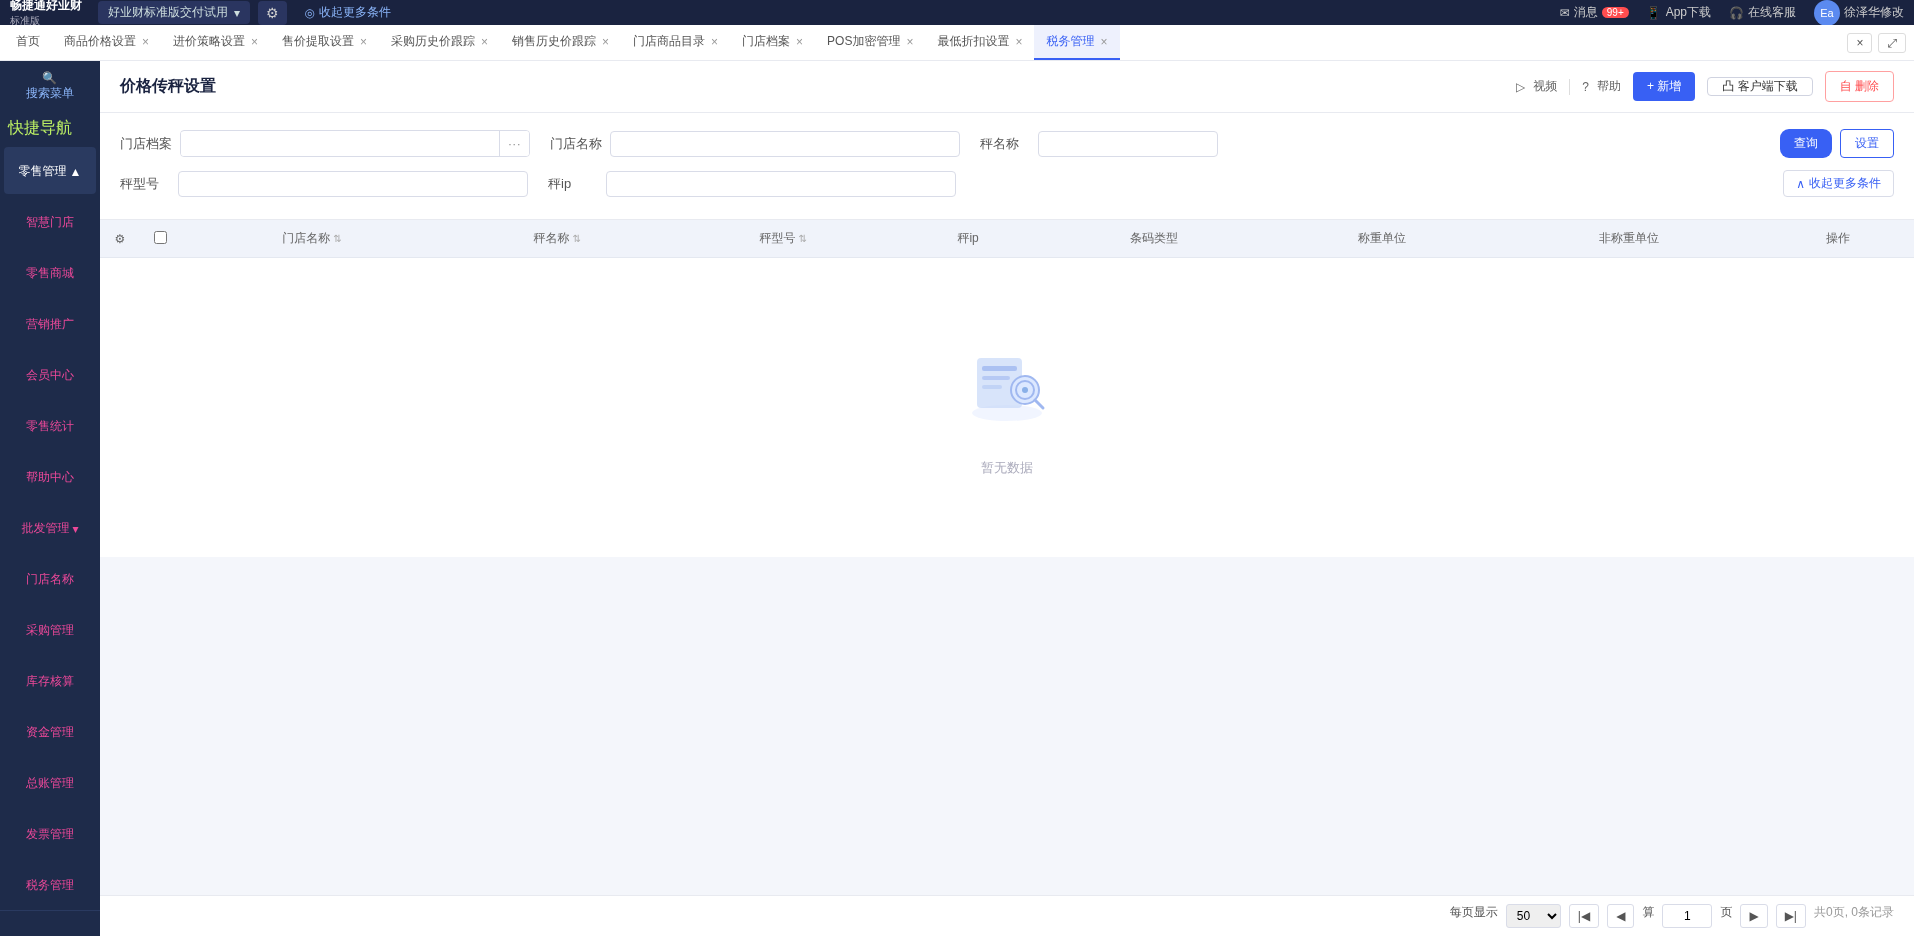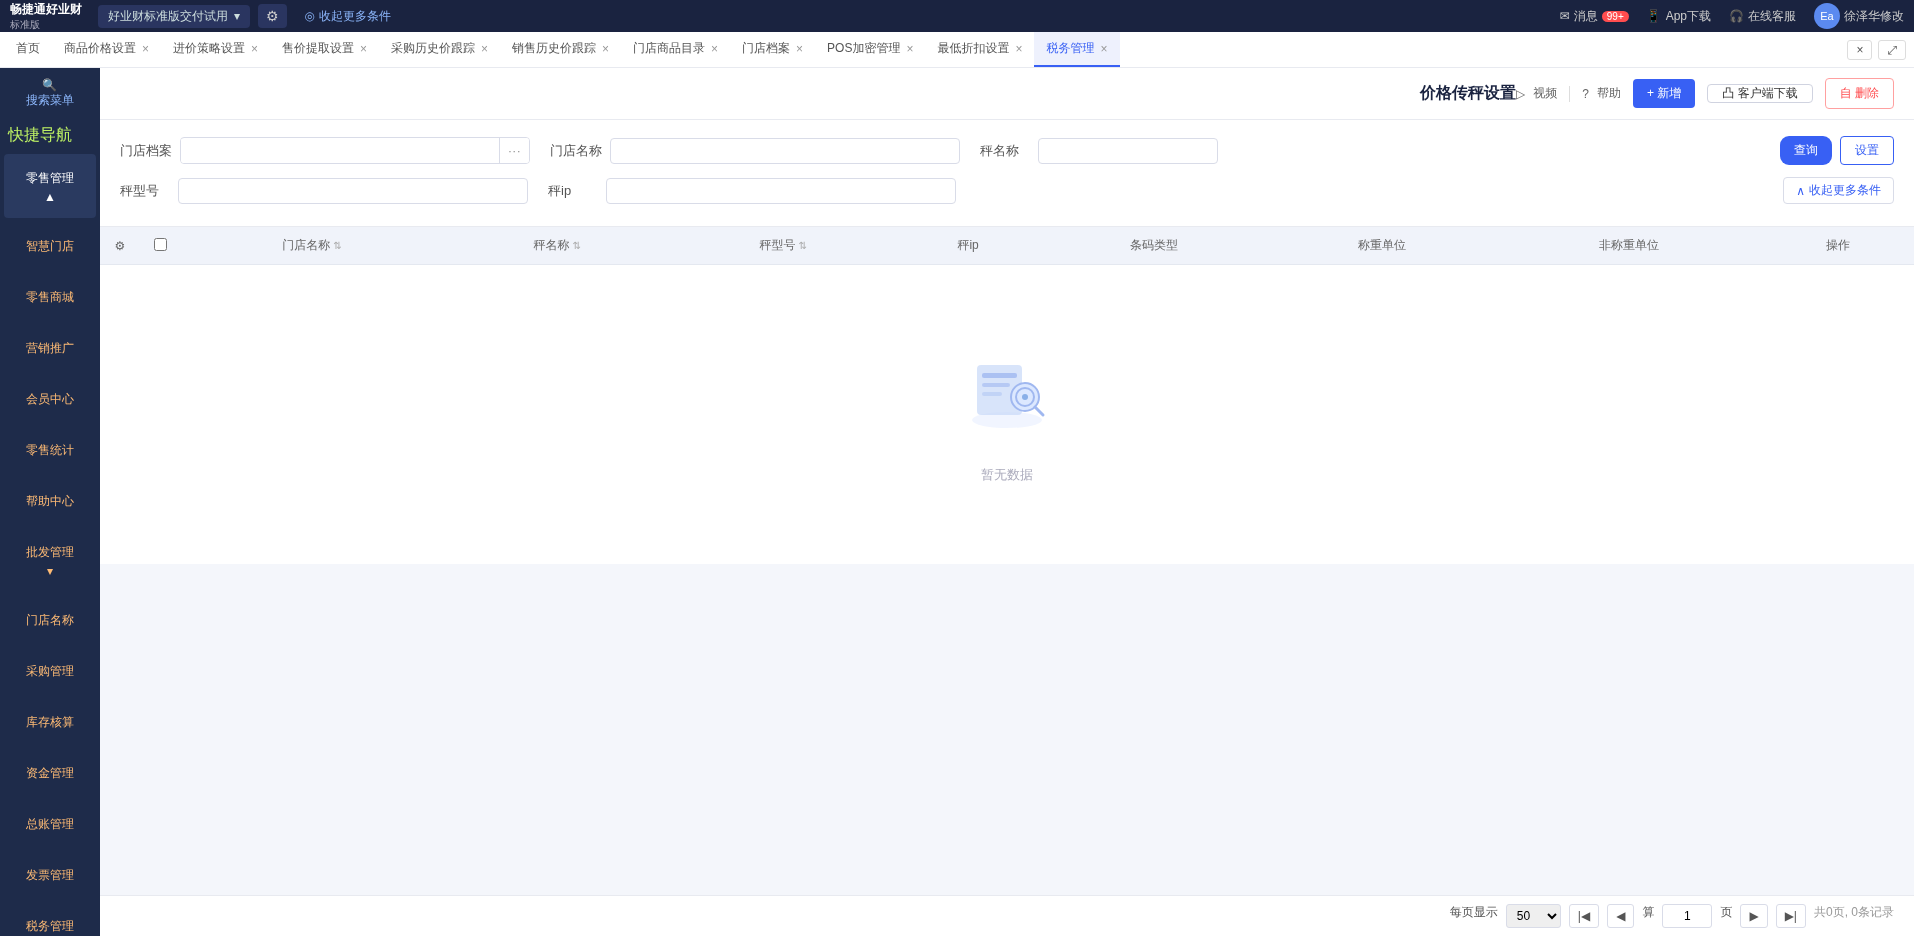--- a/index.html
+++ b/index.html
@@ -2,21 +2,21 @@
 <html><head>
   <meta charset="utf-8">
   <style>
     * { box-sizing: border-box; margin: 0; padding: 0; }
     body { font-family: 'Microsoft YaHei', Arial, sans-serif; font-size: 13px; background: #f0f2f5; color: #333; overflow: hidden; }
 
     
     .app-wrapper { display: flex; flex-direction: column; height: 936px; width: 1914px; }
 
     
-    .top-bar { height: 32px; background: #1a2340; display: flex; align-items: center; padding: 0 10px; flex-shrink: 0; }
+    .top-bar { height: 25px; background: #1a2340; display: flex; align-items: center; padding: 0 10px; flex-shrink: 0; }
     .top-bar-left { display: flex; align-items: center; gap: 8px; color: #fff; font-size: 13px; }
     .logo-area { display: flex; flex-direction: column; color: #fff; margin-right: 8px; }
     .logo-title { font-size: 12px; font-weight: bold; }
     .logo-sub { font-size: 10px; color: #aab; }
     .dropdown-select { display: flex; align-items: center; background: #2a3560; border-radius: 4px; padding: 3px 10px; color: #cdd; font-size: 12px; gap: 6px; cursor: pointer; }
     .gear-btn { background: #2a3560; border: none; border-radius: 4px; padding: 4px 8px; color: #ccc; cursor: pointer; font-size: 14px; }
     .demo-link { color: #8ab4f8; font-size: 12px; cursor: pointer; display: flex; align-items: center; gap: 4px; margin-left: 10px; }
     .top-bar-right { margin-left: auto; display: flex; align-items: center; gap: 18px; color: #ccc; font-size: 12px; }
     .top-bar-right-item { display: flex; align-items: center; gap: 4px; cursor: pointer; color: #ccc; }
     .badge { background: #ff4d4f; color: #fff; border-radius: 8px; padding: 0 5px; font-size: 10px; min-width: 18px; text-align: center; }
@@ -30,30 +30,30 @@
     .tab-bar-actions { margin-left: auto; display: flex; align-items: center; gap: 6px; padding-right: 4px; }
     .tab-action-btn { background: none; border: 1px solid #ddd; border-radius: 3px; padding: 2px 8px; font-size: 12px; cursor: pointer; color: #555; }
 
     
     .main-area { display: flex; flex: 1; overflow: hidden; }
 
     
     .sidebar { width: 100px; background: #1e2b4a; color: #ccc; display: flex; flex-direction: column; flex-shrink: 0; overflow-y: auto; }
     .sidebar-search { padding: 10px 8px; font-size: 12px; color: #8ab4f8; cursor: pointer; text-align: center; }
     .sidebar-nav { padding: 6px 8px; font-size: 16px; color: #bef264; cursor: pointer; }
-    .sidebar-item { padding: 14px 4px; text-align: center; font-size: 13px; color: #fdba74; cursor: pointer; border-radius: 4px; margin: 2px 4px; }
+    .sidebar-item { padding: 14px 4px; text-align: center; font-size: 13px; color: #ec4899; cursor: pointer; border-radius: 4px; margin: 2px 4px; }
     .sidebar-item.active { color: #fff; background: #2a3a60; }
-    .sidebar-item-label { font-size: 12px; margin-top: 2px; display: flex; align-items: center; justify-content: center; gap: 3px; flex-direction: column; }
+    .sidebar-item-label { font-size: 12px; margin-top: 2px; display: flex; align-items: center; justify-content: center; gap: 3px; }
     .sidebar-bottom { margin-top: auto; padding: 14px 4px; text-align: center; border-top: 1px solid #2a3a60; }
 
     
     .content { flex: 1; display: flex; flex-direction: column; overflow: hidden; background: #f4f6fb; }
 
     
-    .page-header { background: #fff; padding: 10px 20px; display: flex; align-items: center; justify-content: flex-end; border-bottom: 1px solid #e8eaf0; flex-shrink: 0; }
+    .page-header { background: #fff; padding: 10px 20px; display: flex; align-items: center; justify-content: space-between; border-bottom: 1px solid #e8eaf0; flex-shrink: 0; }
     .page-title { font-size: 16px; font-weight: bold; color: #1a2340; }
     .btn-primary { background: #3860f4; color: #fff; border: none; border-radius: 4px; padding: 6px 14px; font-size: 12px; cursor: pointer; display: flex; align-items: center; gap: 4px; }
     .btn-default { background: #fff; color: #333; border: 1px solid #d0d3e0; border-radius: 4px; padding: 0 14px; font-size: 12px; cursor: pointer; display: flex; align-items: center; gap: 4px; }
     .btn-danger { background: #fff; color: #ff4d4f; border: 1px solid #ffa0a0; border-radius: 4px; padding: 6px 14px; font-size: 12px; cursor: pointer; display: flex; align-items: center; gap: 4px; }
     .page-actions-left { display: flex; align-items: center; gap: 8px; color: #666; font-size: 12px; }
     .divider-v { width: 1px; height: 16px; background: #ddd; margin: 0 4px; }
 
     
     .filter-area { background: #fff; padding: 16px 20px 10px; border-bottom: 1px solid #e8eaf0; flex-shrink: 0; }
     .filter-row { display: flex; align-items: center; gap: 20px; margin-bottom: 12px; flex-wrap: wrap; }

